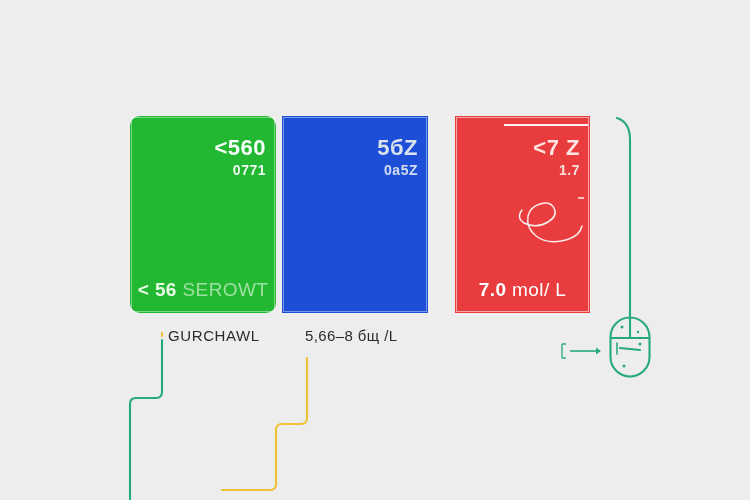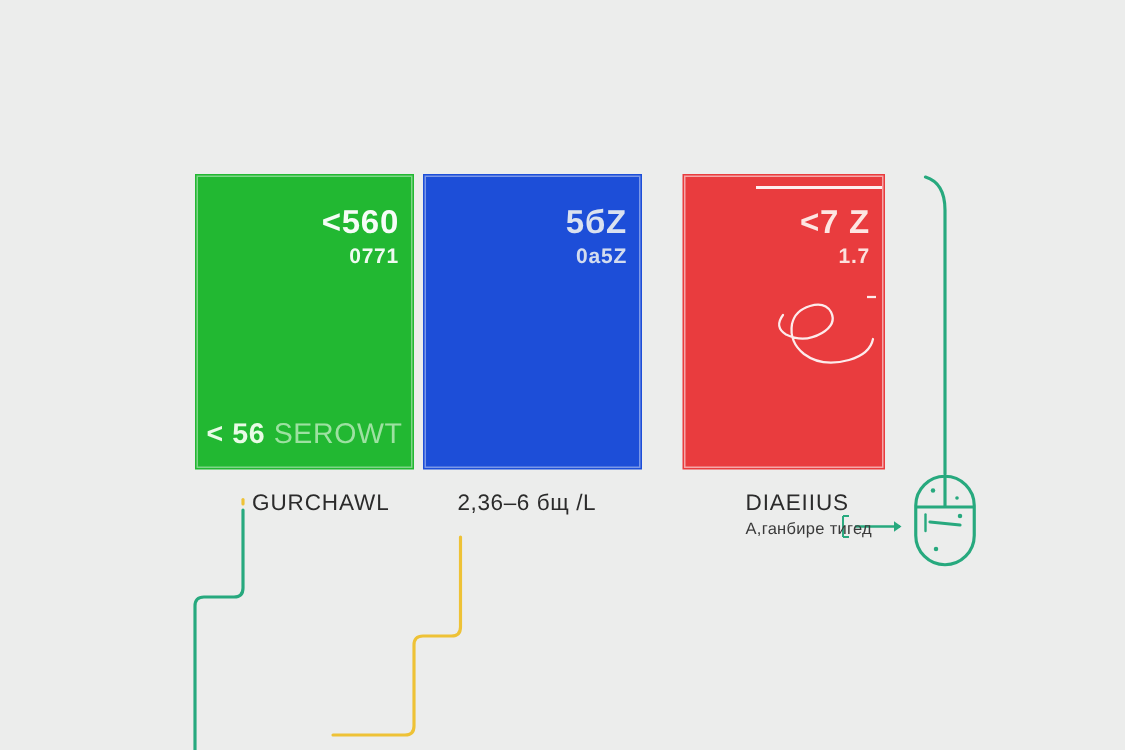--- a/index.html
+++ b/index.html
@@ -19,21 +19,21 @@
     height: 500px;
   }
 
   
   .band {
     position: absolute;
     top: 116px;
     height: 197px;
     box-sizing: border-box;
   }
-  .band-green  { left: 130px; width: 146px; background: #22b832; }
+  .band-green  { left: 130px; width: 146px; background: #22b832; border-radius: 10px; }
   .band-yellow { left: 282px; width: 146px; background: #1d4ed8; }
   .band-red    { left: 455px; width: 135px; background: #e93c3e; }
 
   
   .band::after {
     content: "";
     position: absolute;
     left: 1px; right: 1px; top: 1px; bottom: 1px;
     border: 1px solid rgba(255,255,255,0.42);
     pointer-events: none;
@@ -189,34 +189,34 @@
   <div class="band band-red">
     <div class="red-topline"></div>
     <div class="band-top">
       <div class="l1">&lt;7 Z</div>
       <div class="l2">1.7</div>
     </div>
     <svg class="red-squiggle" viewBox="0 0 70 52" xmlns="http://www.w3.org/2000/svg">
       <path d="M 8 14 Q 2 22 10 27 Q 22 33 34 26 Q 44 20 40 12 Q 36 5 26 8 Q 16 11 14 20 Q 12 32 22 40 Q 34 49 52 44 Q 66 40 68 30" fill="none" stroke="#ffffff" stroke-width="1.5" stroke-linecap="round" opacity="0.9"></path>
       <path d="M 64 2 L 70 2" fill="none" stroke="#ffffff" stroke-width="1.5" opacity="0.9"></path>
     </svg>
+    <div class="band-bottom">
+      <span class="strong">7.0</span>
+      <span>mol/ L</span>
+    </div>
   </div>
 
   <div class="caption cap-green">
     <span>GURCHAWL</span>
   </div>
 
   <div class="caption cap-yellow">
-    <span class="sub">2,36–6 бщ /L</span>
-  </div>
-
-  <div class="caption cap-red">
-    <span>DIAEIIUS</span>
-    <span class="sub2">A,ганбире тигед</span>
-  </div>
+    <span class="sub">5,66–8 бщ /L</span>
+  </div>
+
 
   <svg class="mouse-icon" viewBox="0 0 48 62" xmlns="http://www.w3.org/2000/svg">
     <rect x="4.5" y="1.5" width="39" height="59" rx="19.5" ry="19.5" fill="none" stroke="#27a97e" stroke-width="2.1"></rect>
     <path d="M 5 22 L 43 22" fill="none" stroke="#27a97e" stroke-width="2.1"></path>
     <path d="M 24 2 L 24 22" fill="none" stroke="#27a97e" stroke-width="2.1"></path>
     <path d="M 14 32 L 34 34" fill="none" stroke="#27a97e" stroke-width="2.1" stroke-linecap="round"></path>
     <path d="M 11 27 L 11 38" fill="none" stroke="#27a97e" stroke-width="1.6" stroke-linecap="round"></path>
     <circle cx="16" cy="11" r="1.5" fill="#27a97e"></circle>
     <circle cx="34" cy="28" r="1.5" fill="#27a97e"></circle>
     <circle cx="18" cy="50" r="1.5" fill="#27a97e"></circle>

